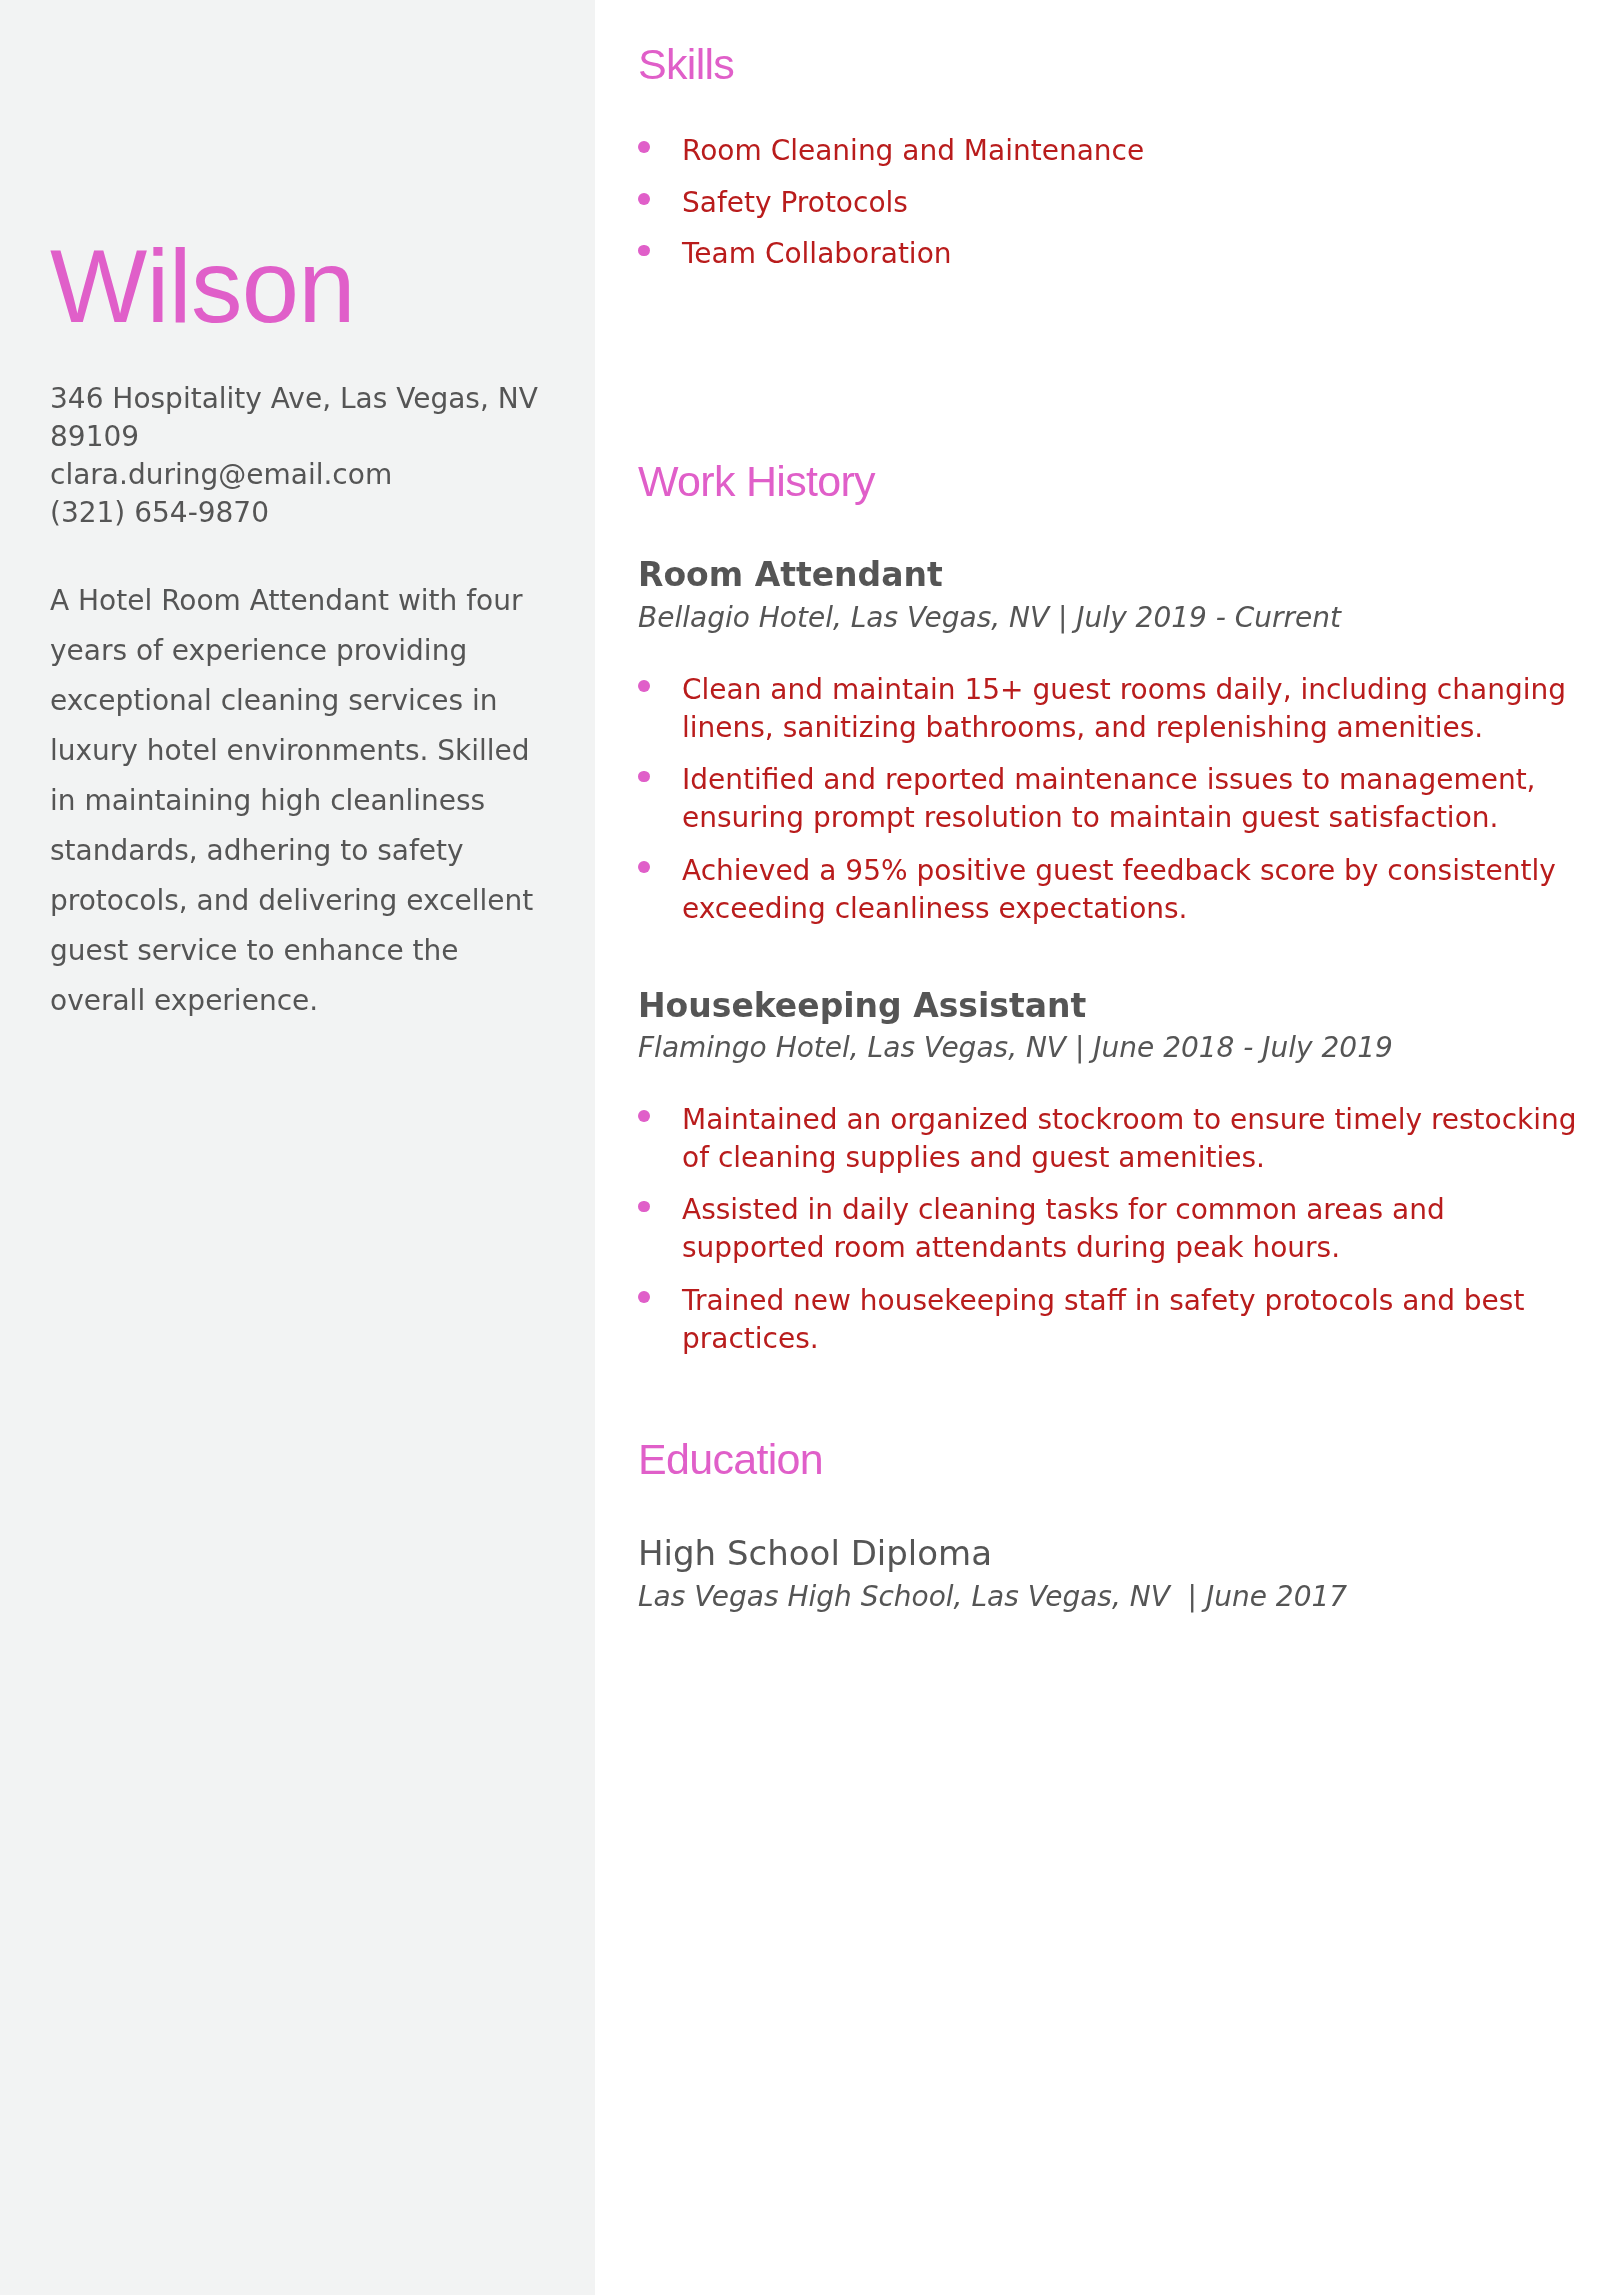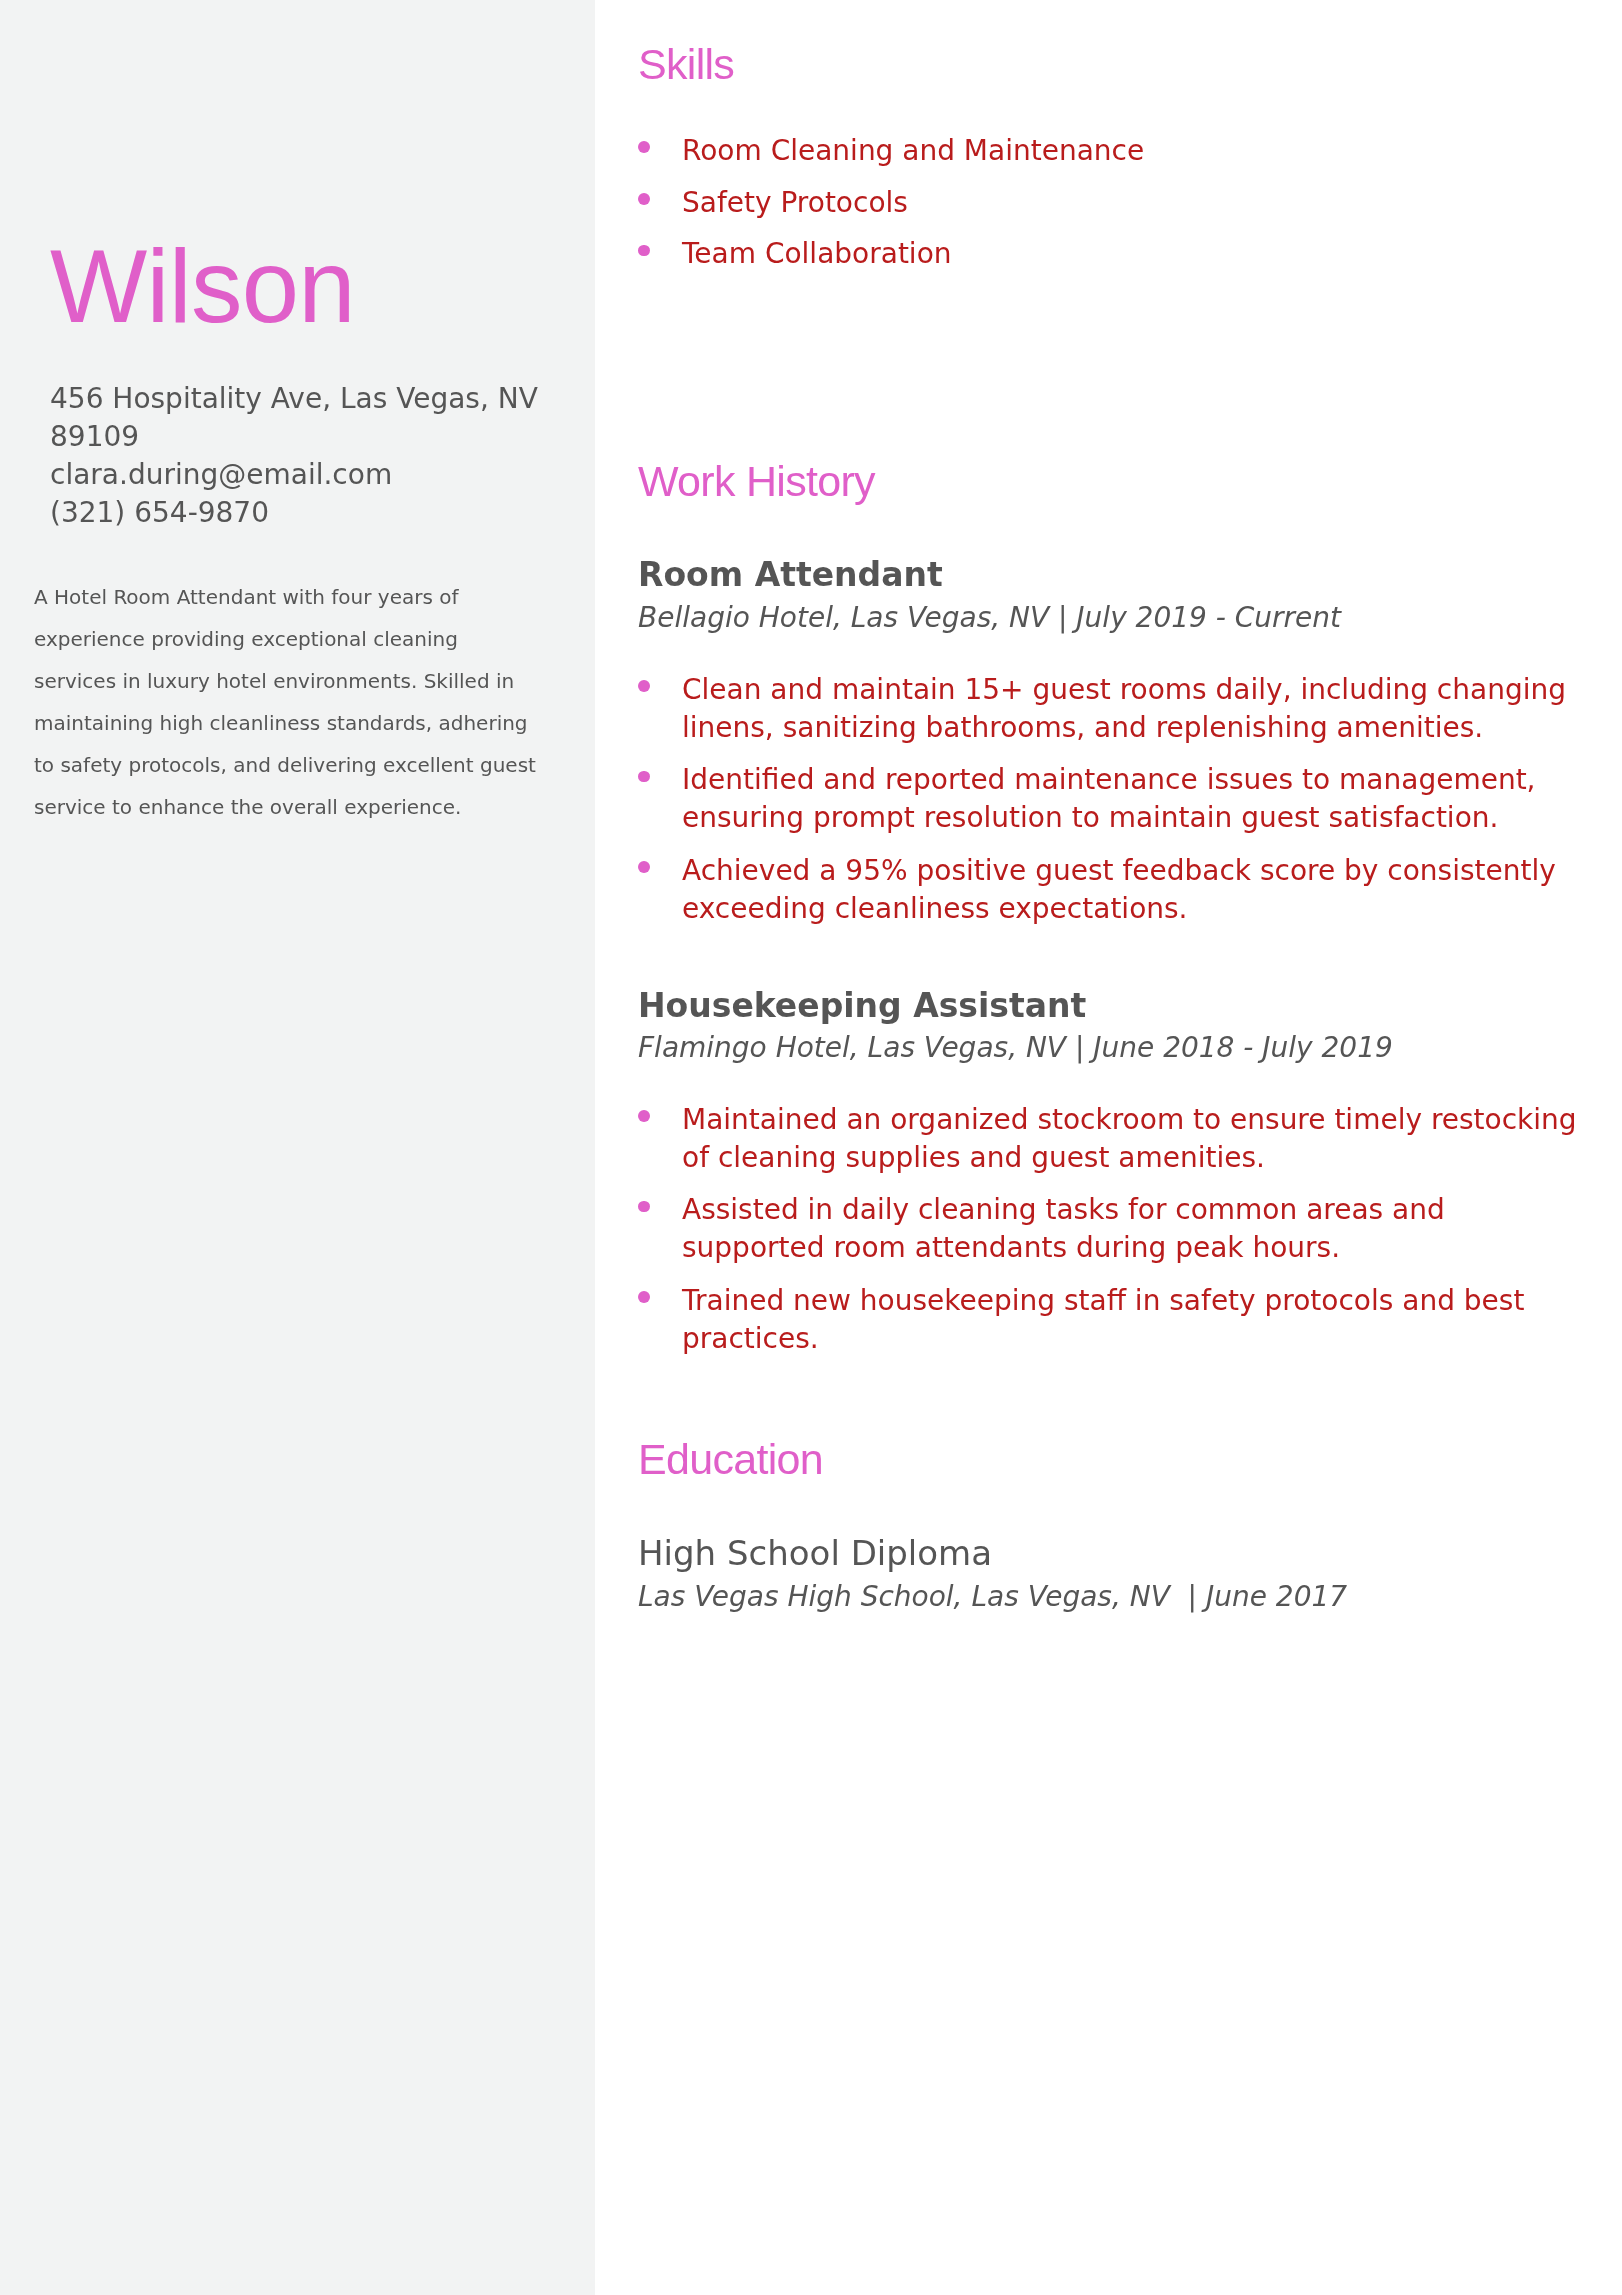--- a/index.html
+++ b/index.html
@@ -19,22 +19,22 @@
     font-weight: normal;
     font-size: 103px; line-height: 114px;
     color: #e05fc9; letter-spacing: -0.7px;
   }
   .contact {
     position: absolute; left: 50px; top: 380px; width: 504px;
     font-size: 28px; line-height: 38px; color: #555555;
   }
   .contact div { white-space: nowrap; }
   .summary {
-    position: absolute; left: 34px; top: 576px; width: 504px;
-    font-size: 20px; line-height: 42px; color: #555555; margin: 0;
+    position: absolute; left: 50px; top: 576px; width: 504px;
+    font-size: 28px; line-height: 50px; color: #555555; margin: 0;
   }
   .main {
     position: absolute; left: 638px; top: 0; width: 942px;
   }
   .section-heading {
     position: absolute; left: 0; margin: 0;
     font-family: "Liberation Sans", sans-serif; font-weight: normal;
     font-size: 43px; line-height: 52px; color: #e05fc9;
     letter-spacing: -0.7px;
   }
@@ -66,21 +66,21 @@
 </head>
 <body>
 
 <aside class="sidebar">
   <h1 class="name">
     <br>
     <span>Wilson</span>
   </h1>
 
   <div class="contact">
-    <div>456 Hospitality Ave, Las Vegas, NV</div>
+    <div>346 Hospitality Ave, Las Vegas, NV</div>
     <div>89109</div>
     <div>clara.during@email.com</div>
     <div>(321) 654-9870</div>
   </div>
 
   <p class="summary">A Hotel Room Attendant with four years of experience providing exceptional cleaning services in luxury hotel environments. Skilled in maintaining high cleanliness standards, adhering to safety protocols, and delivering excellent guest service to enhance the overall experience.</p>
 </aside>
 
 <main class="main">
 

